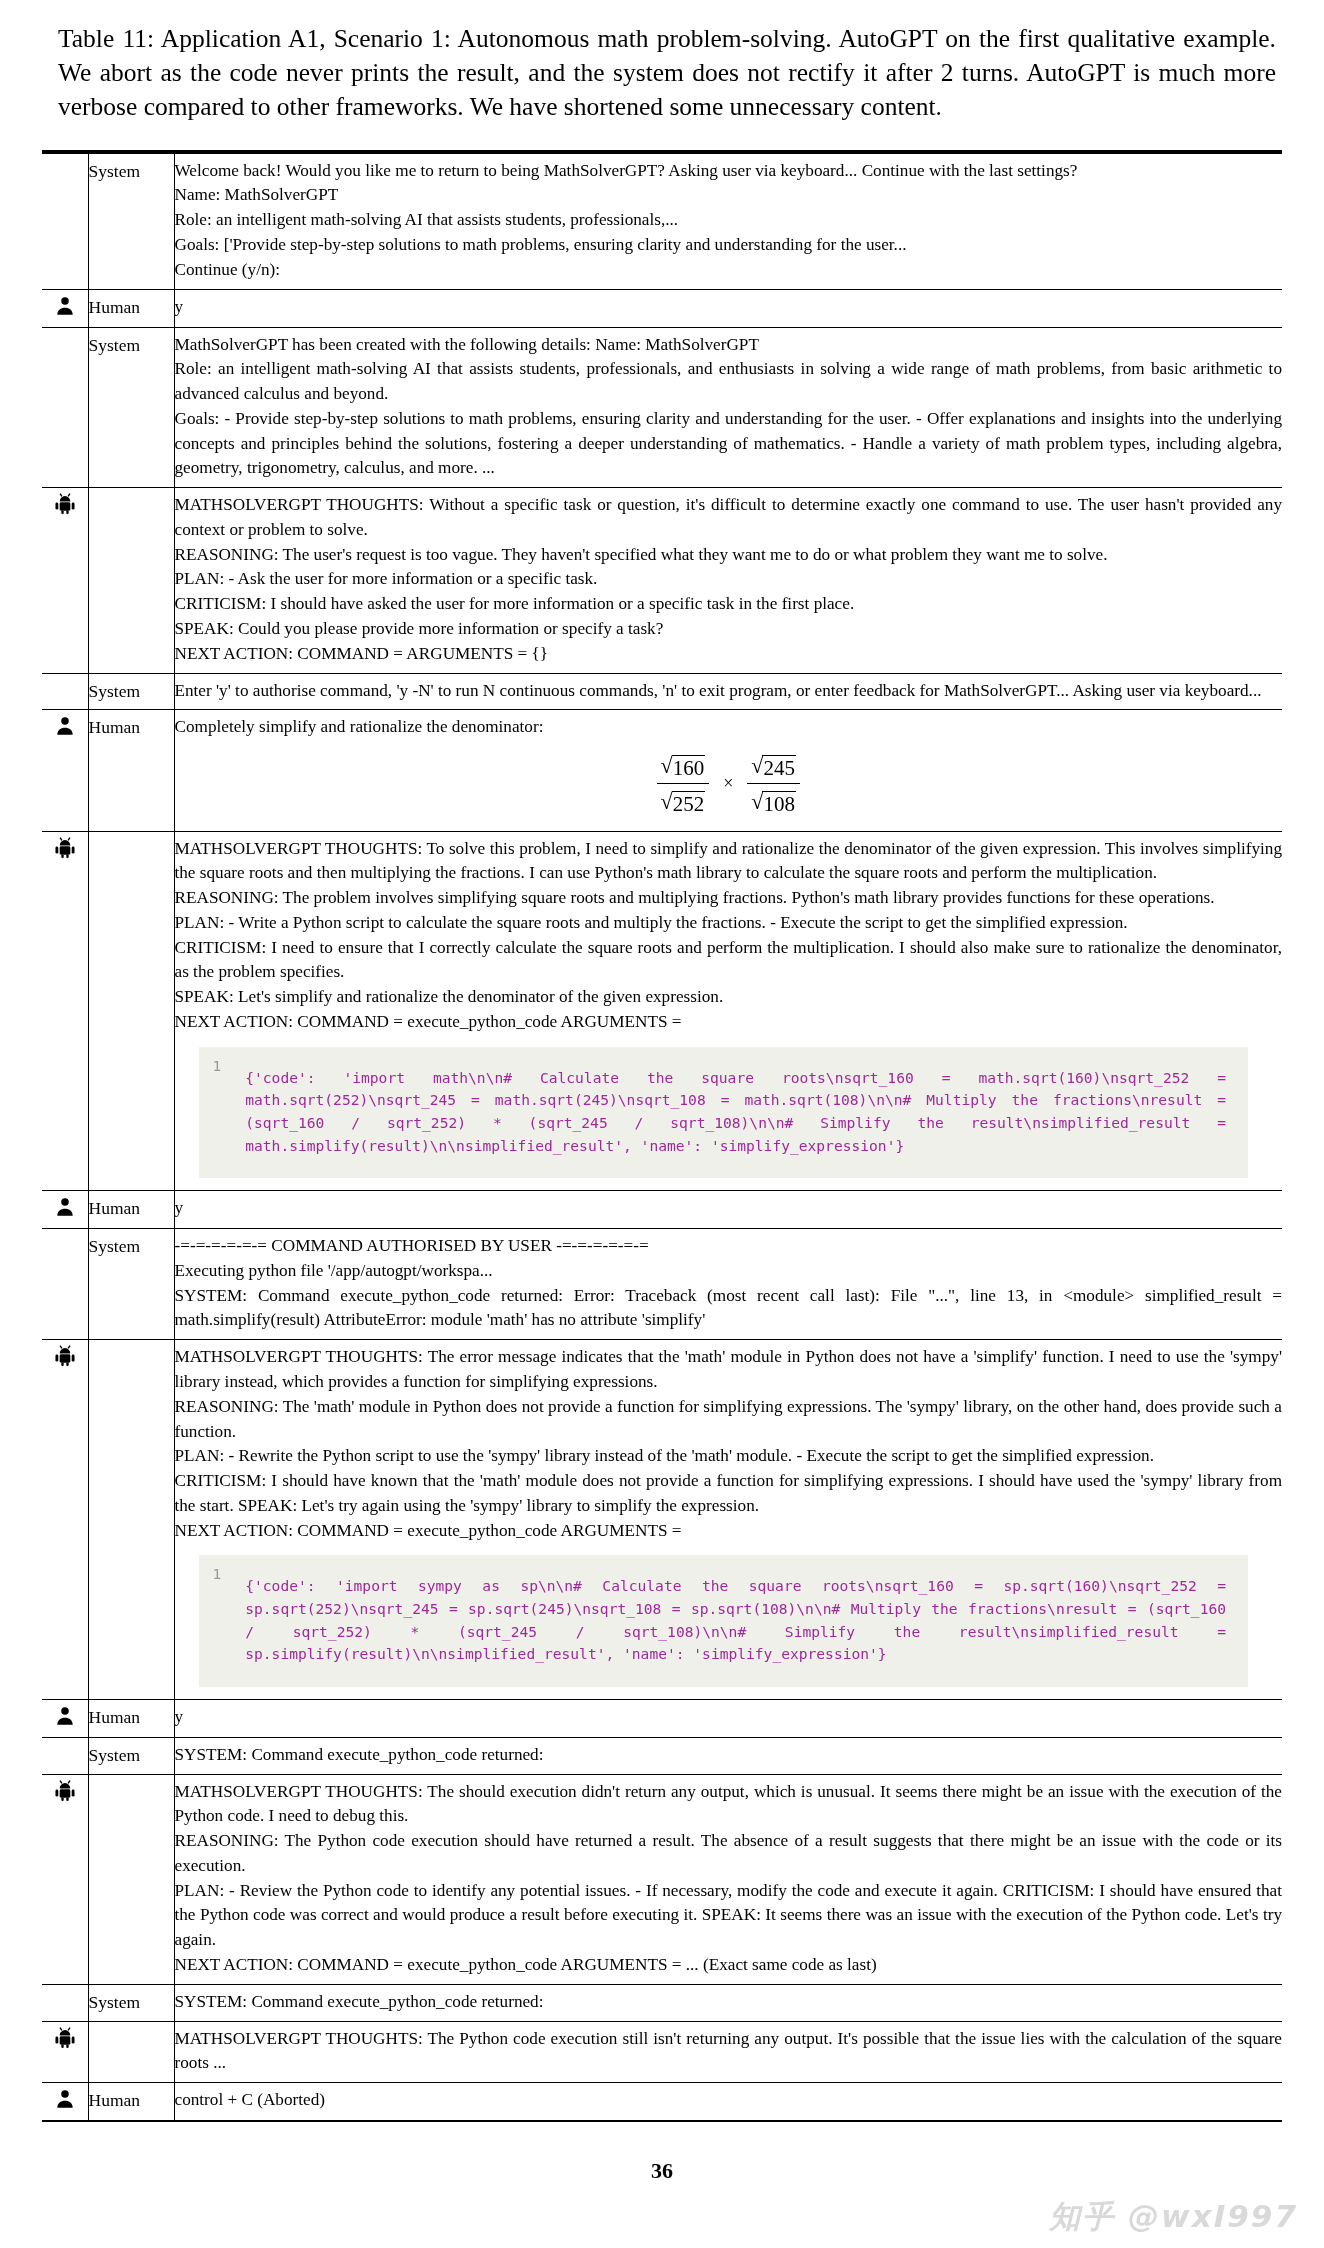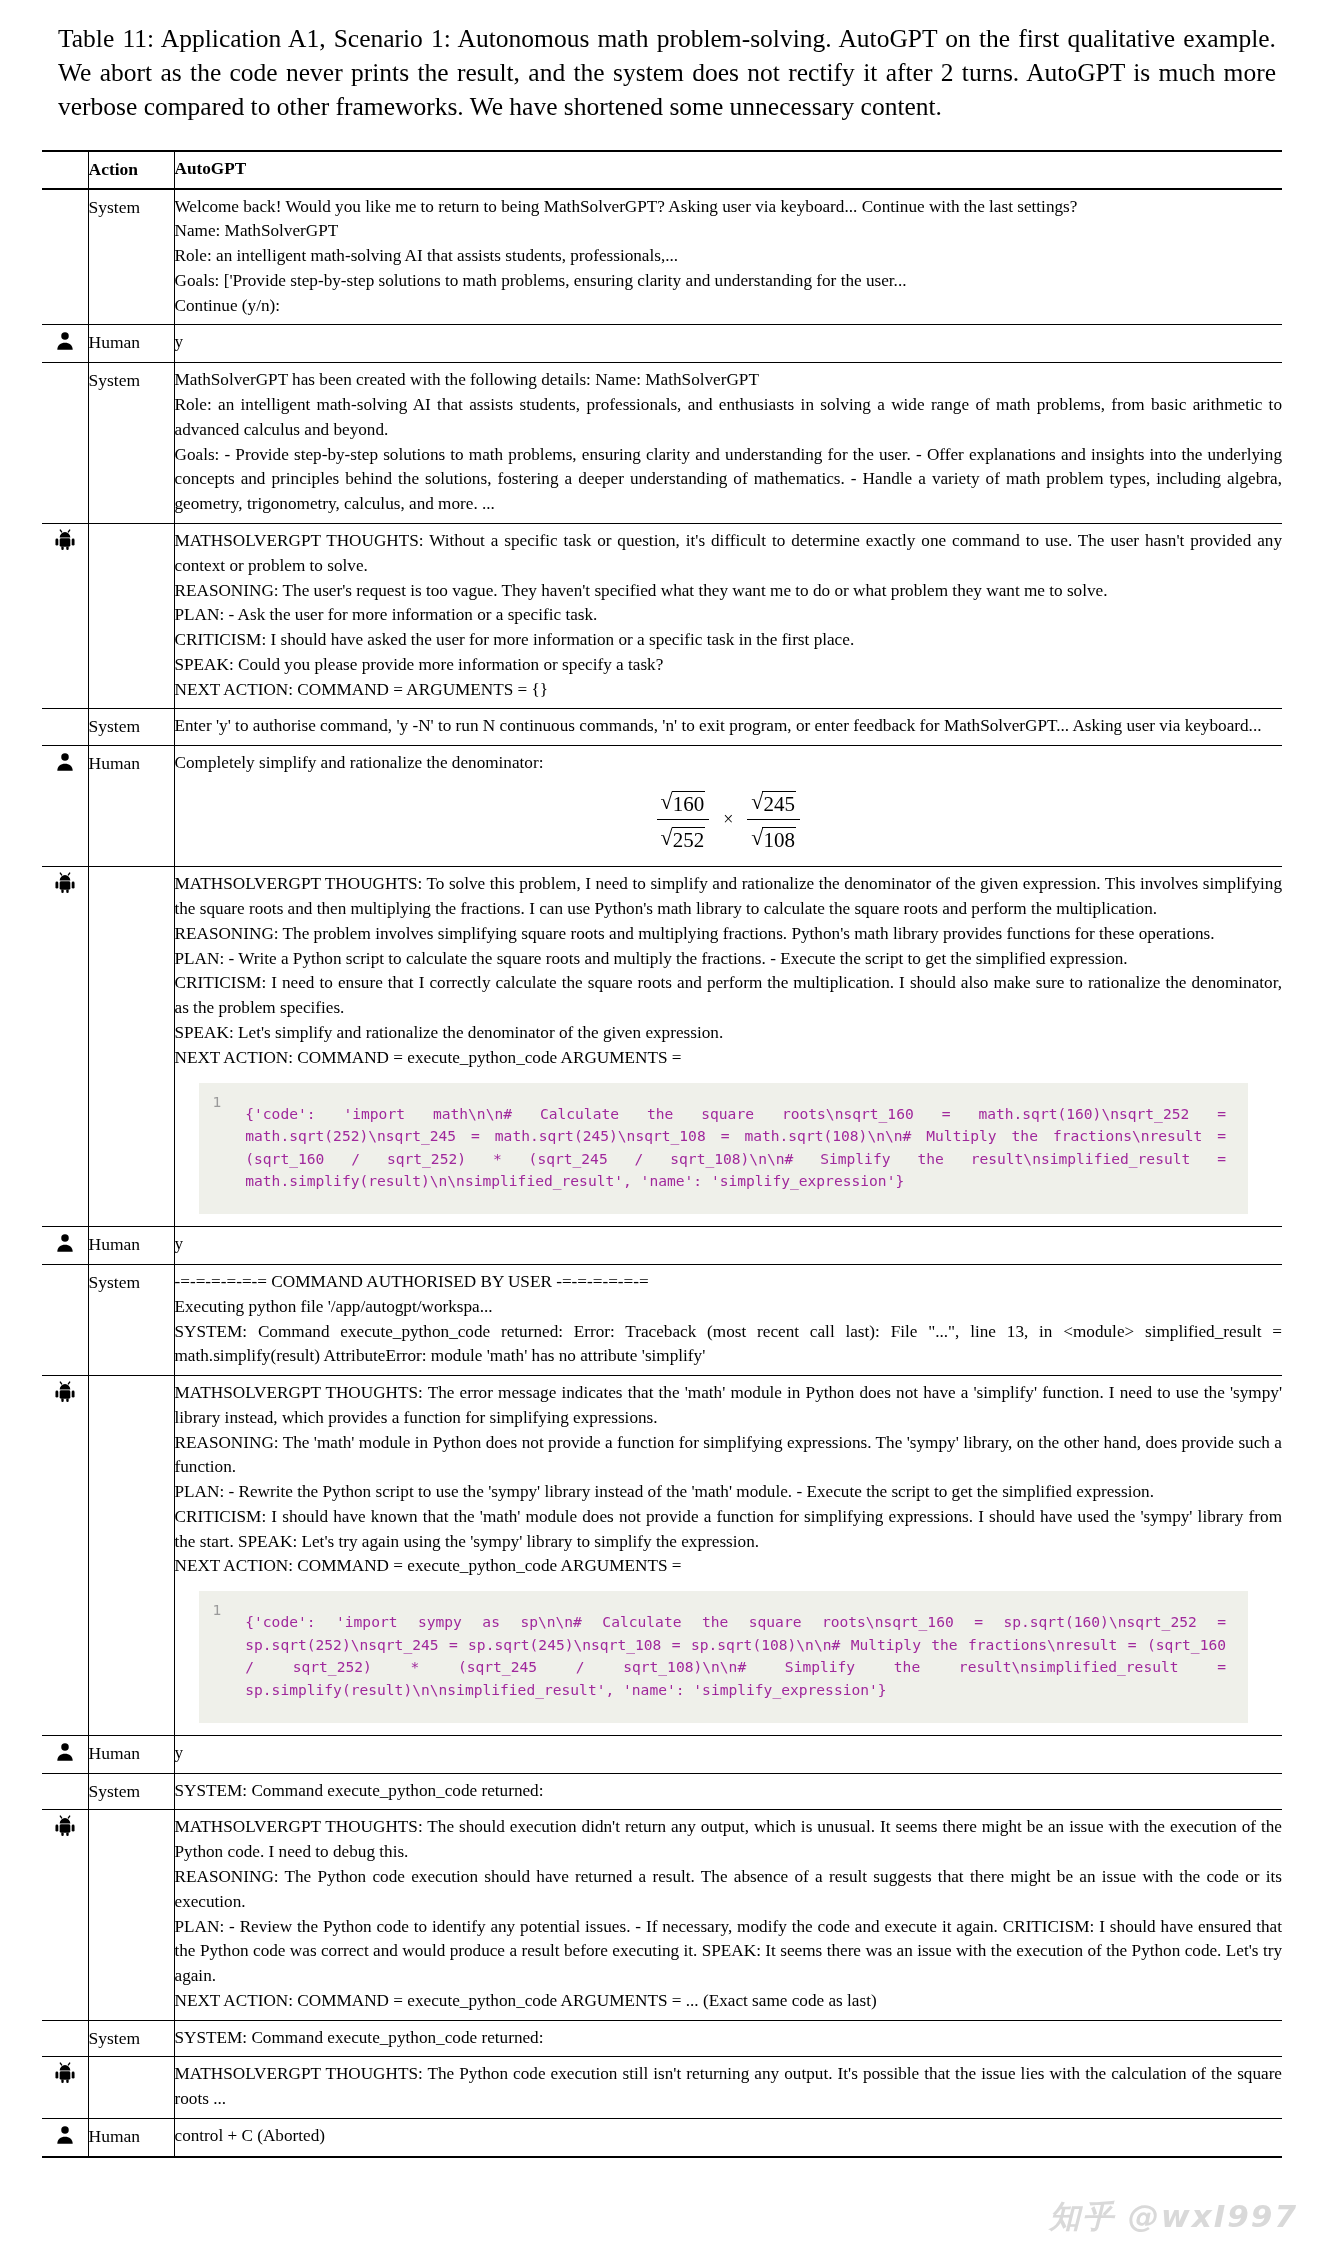--- a/index.html
+++ b/index.html
@@ -213,25 +213,20 @@
   <div class="tbl-wrap">
     <table class="conv">
       <colgroup>
         <col class="c-icon">
           <col class="c-actor">
           <col class="c-body">
       </colgroup>
       <tbody id="tbody">
           <tr class="hr-thick">
             <td colspan="3"></td>
-          </tr>
-          <tr>
-            <td class="icon"></td>
-            <td class="actor head-actor">Action</td>
-            <td class="body head-body">AutoGPT</td>
           </tr>
           <tr class="hr-thick">
             <td colspan="3"></td>
           </tr>
           <tr>
             <td class="icon"></td>
             <td class="actor">System</td>
             <td class="body">
               <p>Welcome back! Would you like me to return to being MathSolverGPT? Asking user via keyboard... Continue with the last settings?</p>
               <p>Name: MathSolverGPT</p>
@@ -497,14 +492,15 @@
               <p>control + C (Aborted)</p>
             </td>
           </tr>
           <tr class="hr-thick">
             <td colspan="3"></td>
           </tr>
         </tbody>
     </table>
   </div>
 
+  <div class="pageno">36</div>
   <div class="watermark">知乎 @wxI997</div>
 </div>
 
 </body></html>

